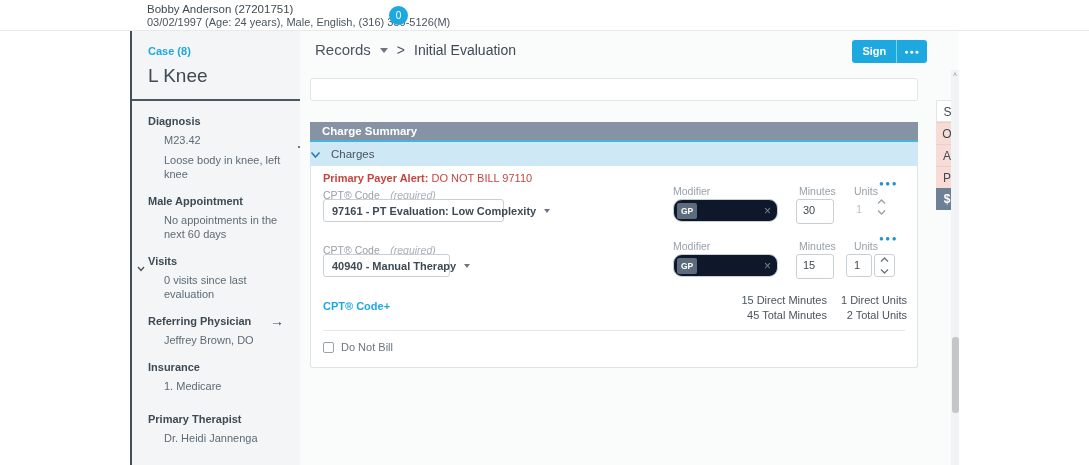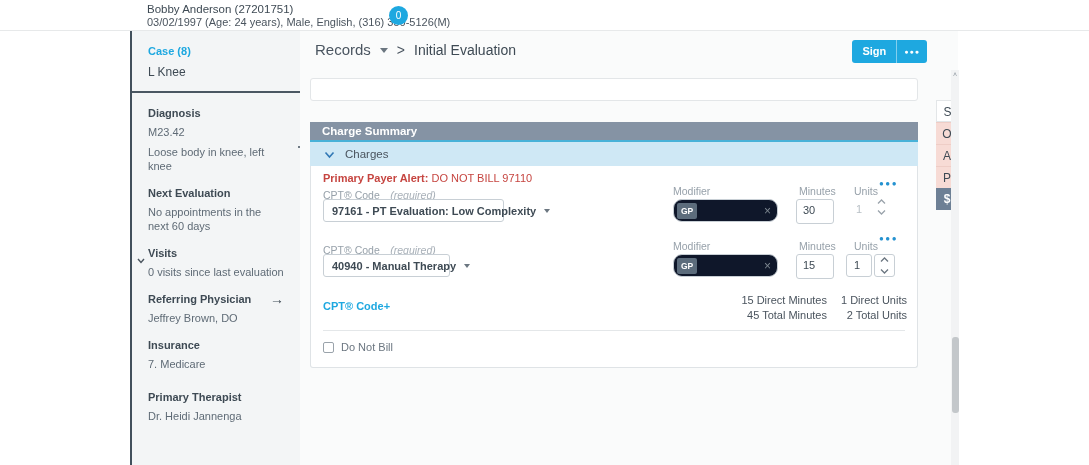--- a/index.html
+++ b/index.html
@@ -13,48 +13,48 @@
   .patient-details { font-size:11px; color:#4a545e; line-height:13px; }
   .msg-badge { position:absolute; left:389px; top:6px; width:19px; height:19px; border-radius:50%; background:#1ea8e0; color:#fff; font-size:10px; text-align:center; line-height:19px; cursor:pointer; }
 
   
   .app { position:absolute; left:130px; top:31px; width:828px; height:434px; background:#fafbfb; }
 
   
   .sidebar { position:absolute; left:0; top:0; width:170px; height:434px; background:#f3f5f6; border-left:2px solid #42505c; }
   .sb-pad { padding:14px 16px 0 16px; }
   .case-label { font-size:11px; font-weight:bold; color:#1ea8e0; cursor:pointer; }
-  .case-name { font-size:12px; color:#3e4a54; margin-top:8px; }
+  .case-name { font-size:19px; color:#3e4a54; margin-top:8px; }
   .sb-dark-divider { height:2px; background:#4a5762; margin-top:12px; }
   .sb-section { padding:0 16px; margin-top:14px; }
   .sb-heading-row { display:flex; align-items:center; position:relative; }
   .sb-chevron { position:absolute; left:-11px; top:3px; }
   .sb-heading { font-size:11px; font-weight:bold; color:#3e4a54; }
   .sb-arrow { position:absolute; right:0; top:-2px; font-size:14px; color:#3e4a54; cursor:pointer; }
-  .sb-line { font-size:11px; color:#5f6b76; margin-top:6px; line-height:14px; }
+  .sb-line { font-size:11px; color:#5f6b76; margin-top:6px; line-height:14px;margin-left:16px; }
   .sb-resize { position:absolute; right:-14px; top:115px; width:16px; height:2px; background:#6f7a84; }
 
   
   .main { position:absolute; left:170px; top:0; width:658px; height:434px; background:#fafbfb; }
   .crumb-row { position:absolute; left:15px; top:10px; display:flex; align-items:center; gap:9px; }
   .crumb-records { font-size:15px; color:#4a5560; cursor:pointer; }
   .crumb-caret { width:0; height:0; border-left:4px solid transparent; border-right:4px solid transparent; border-top:5px solid #6b7680; margin-top:2px; cursor:pointer; }
   .crumb-sep { font-size:14px; color:#4a5560; }
   .crumb-current { font-size:14px; color:#3e4a54; }
 
   .split-btn { position:absolute; right:31px; top:9px; display:flex; height:23px; border-radius:3px; overflow:hidden; }
   .sign-seg { background:#1ea8e0; color:#fff; font-size:11px; font-weight:bold; padding:0 10px; line-height:23px; cursor:pointer; }
   .more-seg { background:#1ea8e0; color:#fff; font-size:7px; letter-spacing:1px; padding:0 7px; line-height:23px; border-left:1px solid rgba(255,255,255,.45); cursor:pointer; }
 
   .empty-card { position:absolute; left:10px; top:47px; width:608px; height:23px; background:#fff; border:1px solid #e3e6e8; border-radius:3px; }
 
   
   .charge-card { position:absolute; left:10px; top:91px; width:608px; }
   .cs-header { height:20px; background:#8593a4; border-bottom:2px solid #49b2d8; color:#fff; font-size:11.5px; font-weight:bold; line-height:19px; padding-left:12px; }
-  .charges-row { height:24px; background:#cfe8f5; display:flex; align-items:center; gap:10px; padding-left:14px; cursor:pointer; }
+  .charges-row { height:24px; background:#cfe8f5; display:flex; align-items:center; gap:10px; cursor:pointer; }
   .charges-label { font-size:11.5px; color:#4a545e; }
   .cs-body { position:relative; background:#fff; border:1px solid #dfe3e6; border-top:none; border-radius:0 0 3px 3px; height:202px; }
 
   .alert-line { position:absolute; left:12px; top:6px; font-size:11px; color:#c64540; }
   .alert-line b { font-weight:bold; }
 
   .lbl { font-size:10.5px; color:#97a1aa; }
   .req { font-size:10.5px; color:#a8b0b8; font-style:italic; margin-left:6px; }
 
   .row-labels-1 { position:absolute; left:12px; top:19px; }
@@ -132,21 +132,21 @@
       <div class="sb-section">
         <div class="sb-heading-row">
           <span class="sb-heading">Diagnosis</span>
         </div>
         <div class="sb-line">M23.42</div>
         <div class="sb-line">Loose body in knee, left knee</div>
       </div>
 
       <div class="sb-section">
         <div class="sb-heading-row">
-          <span class="sb-heading">Next Evaluation</span>
+          <span class="sb-heading">Male Appointment</span>
         </div>
         <div class="sb-line">No appointments in the next 60 days</div>
       </div>
 
       <div class="sb-section">
         <div class="sb-heading-row">
           <span class="sb-chevron"><svg width="8" height="6" viewBox="0 0 8 6">
                 <polyline points="1,1 4,4.5 7,1" fill="none" stroke="#4a545e" stroke-width="1.4"></polyline>
               </svg></span>
           <span class="sb-heading">Visits</span>
@@ -159,21 +159,21 @@
           <span class="sb-heading">Referring Physician</span>
           <span class="sb-arrow">→</span>
         </div>
         <div class="sb-line">Jeffrey Brown, DO</div>
       </div>
 
       <div class="sb-section">
         <div class="sb-heading-row">
           <span class="sb-heading">Insurance</span>
         </div>
-        <div class="sb-line">7. Medicare</div>
+        <div class="sb-line">1. Medicare</div>
       </div>
 
       <div class="sb-section" style="margin-top:20px;">
         <div class="sb-heading-row">
           <span class="sb-heading">Primary Therapist</span>
         </div>
         <div class="sb-line">Dr. Heidi Jannenga</div>
       </div>
 
       <div class="sb-resize"></div>

